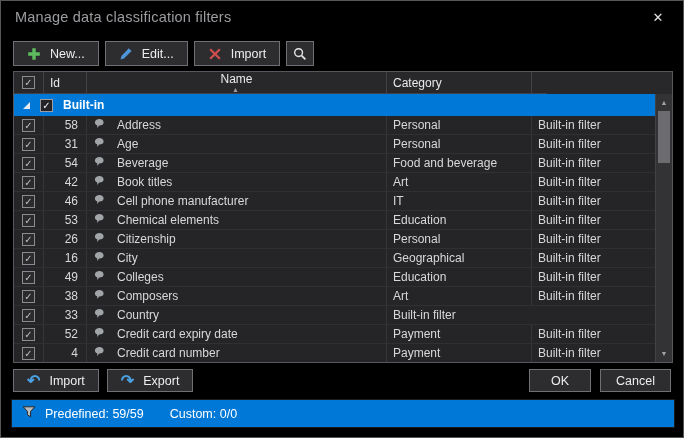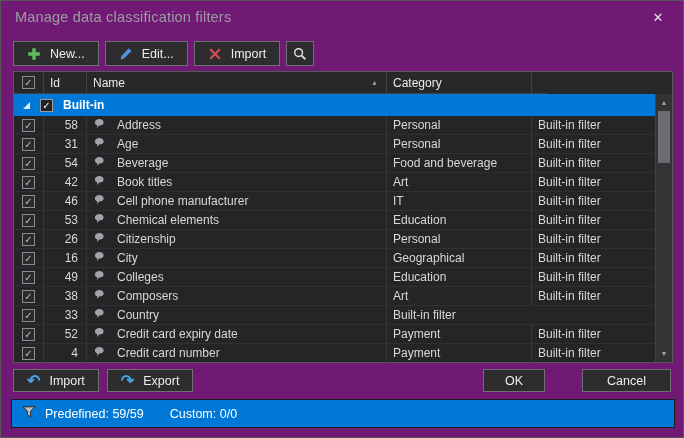--- a/index.html
+++ b/index.html
@@ -1,37 +1,37 @@
 <!DOCTYPE html>
 <html><head>
 <meta charset="utf-8">
 <style>
   html,body{margin:0;padding:0;background:#1b1b1d;}
   body{width:684px;height:438px;position:relative;font-family:"Liberation Sans",sans-serif;-webkit-font-smoothing:antialiased;}
-  .window{position:absolute;left:0;top:0;width:684px;height:438px;background:#701a75;border:1px solid #565659;box-sizing:border-box;overflow:hidden;padding-left:32px;}
+  .window{position:absolute;left:0;top:0;width:684px;height:438px;background:#000000;border:1px solid #565659;box-sizing:border-box;overflow:hidden;padding-left:32px;}
   
   .titlebar{position:absolute;left:0;top:0;right:0;height:34px;}
   .title{position:absolute;left:14px;top:8px;font-size:14.5px;color:#9b9da0;letter-spacing:.2px;}
   .close-btn{position:absolute;right:15px;top:7px;width:20px;height:20px;color:#e2e2e4;font-size:13px;line-height:20px;text-align:center;}
   
   .toolbar{position:absolute;left:12px;top:40px;height:25px;display:flex;gap:6px;}
   .btn{display:flex;align-items:center;gap:9px;padding:0 13px;height:25px;border:1px solid #6f6f74;background:#2d2d30;color:#ededee;font-size:12.5px;box-sizing:border-box;white-space:nowrap;}
   .btn.icon-only{padding:0 6px;}
   .btn svg{display:block;}
   
   .grid{position:absolute;left:12px;top:70px;width:660px;height:292px;border:1px solid #58585c;background:#252527;box-sizing:border-box;}
   .g-header{display:flex;height:22px;background:#28282b;color:#e9e9ea;font-size:12px;}
   .g-header .cell{display:flex;align-items:center;padding:0 6px;border-right:1px solid #414146;border-bottom:1px solid #414146;box-sizing:border-box;}
   .c-cb{width:30px;justify-content:center;padding:0!important;}
   .c-id{width:43px;}
   .c-name{width:300px;}
   .c-cat{width:145px;}
   .c-desc{flex:1;}
   .c-corner{width:15px;border-right:none!important;}
-  .g-header .c-name{justify-content:space-between;}
+  .g-header .c-name{justify-content:space-between;flex-direction:column;}
   .sort{font-size:7px;color:#9a9a9e;margin-right:2px;}
   .g-body{display:flex;height:calc(100% - 22px);}
   .g-rows{width:642px;overflow:hidden;}
   .g-group{display:flex;align-items:center;height:22px;background:#0078d7;color:#ffffff;}
   .expand{width:0;height:0;border-left:7px solid transparent;border-bottom:7px solid #e4eaf0;margin-left:9px;}
   .g-group .checkbox{margin-left:10px;}
   .g-group .glabel{font-weight:bold;font-size:12px;margin-left:10px;}
   .g-row{display:flex;height:19px;border-bottom:1px solid #303034;color:#d8d8da;font-size:12px;box-sizing:border-box;}
   .g-row .cell{display:flex;align-items:center;padding:0 6px;border-right:1px solid #36363a;box-sizing:border-box;overflow:hidden;}
   .g-row .c-id{justify-content:flex-end;padding-right:8px;}
@@ -44,21 +44,21 @@
   .g-scrollbar{width:16px;position:relative;background:#333336;border-left:1px solid #414146;}
   .sb-up,.sb-down{position:absolute;left:0;right:0;height:15px;display:flex;align-items:center;justify-content:center;color:#a4a4a8;font-size:7px;}
   .sb-up{top:1px;} .sb-down{bottom:1px;}
   .sb-thumb{position:absolute;left:2px;right:2px;top:17px;height:52px;background:#6b6b70;}
   
   .footer-left{position:absolute;left:12px;top:368px;display:flex;gap:8px;}
   .footer-right{position:absolute;right:12px;top:368px;display:flex;gap:9px;}
   .btn.small{height:23px;font-size:12.5px;}
   .btn.cmd{justify-content:center;}
   .btn.ok{width:62px;}
-  .btn.cancel{width:89px;margin-left:28px;}
+  .btn.cancel{width:71px;}
   .curve-arrow{color:#4aa0e0;font-size:16px;line-height:14px;font-weight:bold;}
   
   .statusbar{position:absolute;left:10px;top:398px;width:664px;height:29px;background:#0078d7;border:1px solid #1c1c1e;box-sizing:border-box;display:flex;align-items:center;padding:0 10px;color:#ffffff;font-size:12.5px;}
   .statusbar svg{margin-right:9px;}
   .status-custom{margin-left:26px;}
 </style>
 </head>
 <body>
 
 <div class="window">

